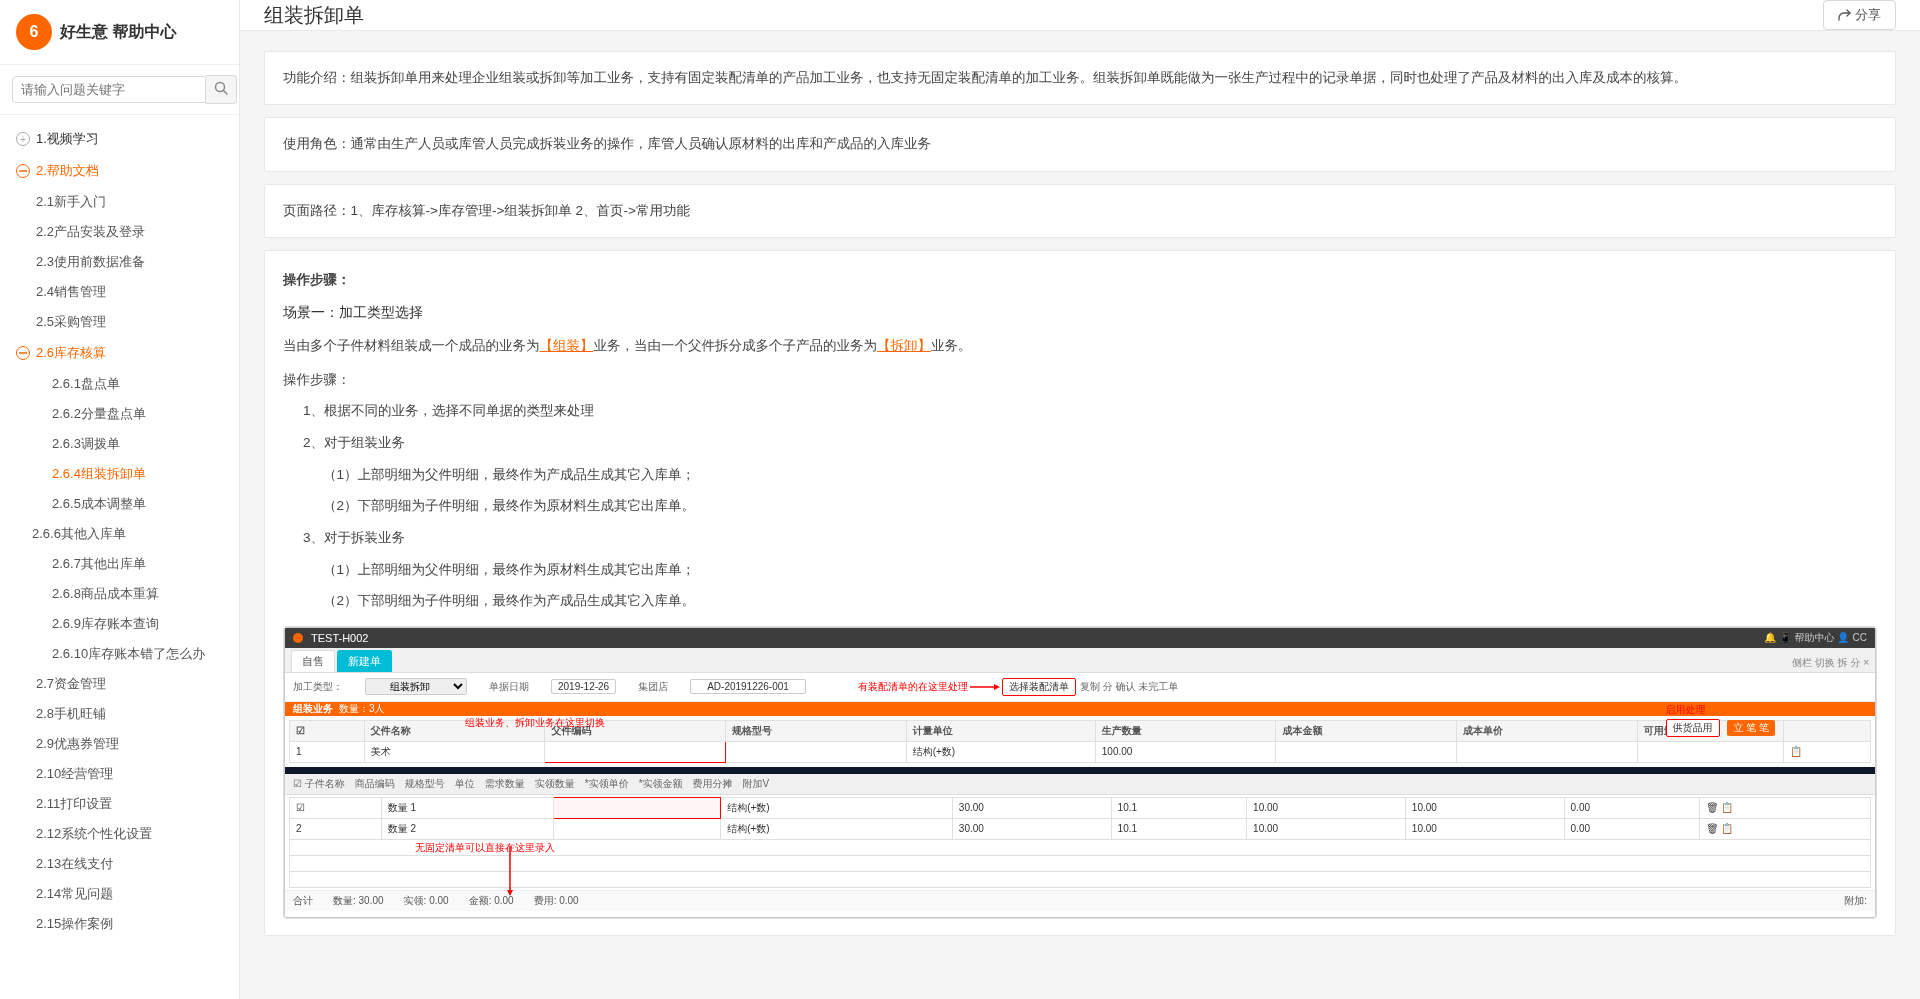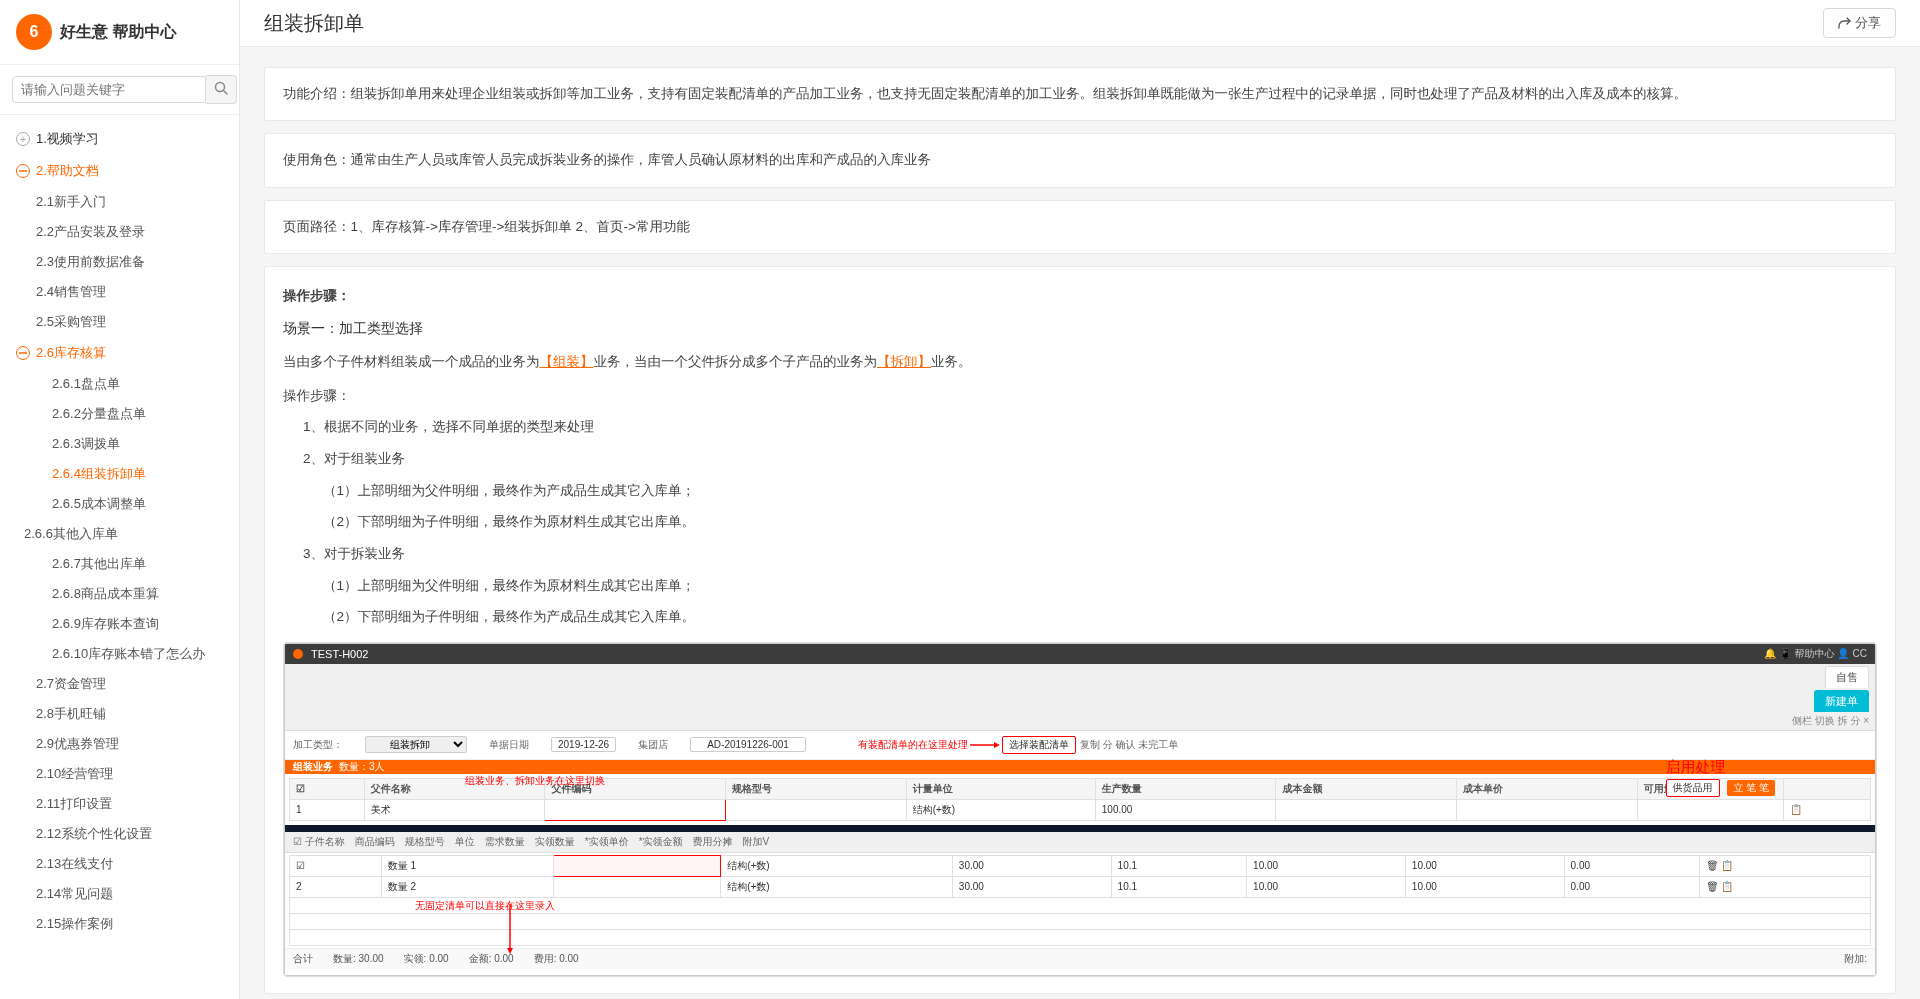--- a/index.html
+++ b/index.html
@@ -133,21 +133,21 @@
       flex: 1;
       background: #f5f5f5;
       overflow-y: auto;
       display: flex;
       flex-direction: column;
     }
 
     #top-bar {
       background: #fff;
       border-bottom: 1px solid #e8e8e8;
-      padding: 8px 24px;
+      padding: 0 24px;
       display: flex;
       align-items: center;
       justify-content: space-between;
     }
 
     .page-title {
       font-size: 20px;
       font-weight: 500;
       color: #333;
     }
@@ -304,21 +304,21 @@
           </svg>
       </span>
       <span style="color:#ff6600;">2.6库存核算</span>
     </div>
 
     <div class="nav-sub-item" style="padding-left:52px;">2.6.1盘点单</div>
     <div class="nav-sub-item" style="padding-left:52px;">2.6.2分量盘点单</div>
     <div class="nav-sub-item" style="padding-left:52px;">2.6.3调拨单</div>
     <div class="nav-sub-item active" style="padding-left:52px;">2.6.4组装拆卸单</div>
     <div class="nav-sub-item" style="padding-left:52px;">2.6.5成本调整单</div>
-    <div class="nav-sub-item" style="padding-left:24px;">2.6.6其他入库单</div>
+    <div class="nav-sub-item" style="padding-left:32px;">2.6.6其他入库单</div>
     <div class="nav-sub-item" style="padding-left:52px;">2.6.7其他出库单</div>
     <div class="nav-sub-item" style="padding-left:52px;">2.6.8商品成本重算</div>
     <div class="nav-sub-item" style="padding-left:52px;">2.6.9库存账本查询</div>
     <div class="nav-sub-item" style="padding-left:52px;">2.6.10库存账本错了怎么办</div>
 
     <div class="nav-sub-item">2.7资金管理</div>
     <div class="nav-sub-item">2.8手机旺铺</div>
     <div class="nav-sub-item">2.9优惠券管理</div>
     <div class="nav-sub-item">2.10经营管理</div>
     <div class="nav-sub-item">2.11打印设置</div>
@@ -379,21 +379,21 @@
           <div style="background:#e0e0e0; border-radius:2px; overflow:hidden; margin:0; border:1px solid #ccc; position:relative;">
 
             <div style="background:#3c3c3c; color:white; padding:3px 8px; font-size:11px; display:flex; align-items:center; gap:8px;">
               <div style="width:10px;height:10px;background:#ff6600;border-radius:50%;"></div>
               <span>TEST-H002</span>
               <div style="margin-left:auto; display:flex; gap:8px; align-items:center;">
                 <span style="font-size:10px; color:#ccc;">🔔 📱 帮助中心 👤 CC</span>
               </div>
             </div>
 
-            <div style="background:#f0f0f0; display:flex; align-items:flex-end; padding:2px 6px 0; gap:2px; border-bottom:1px solid #ddd;flex-direction:column;">
+            <div style="background:#f0f0f0; display:flex; align-items:flex-end; padding:2px 6px 0; gap:2px; border-bottom:1px solid #ddd;">
               <div style="background:#fff; border:1px solid #ddd; border-bottom:none; border-radius:3px 3px 0 0; padding:3px 10px; font-size:11px; color:#555;">自售</div>
               <div style="background:#00bcd4; border:1px solid #00bcd4; border-bottom:none; border-radius:3px 3px 0 0; padding:3px 10px; font-size:11px; color:#fff;">新建单</div>
               <div style="margin-left:auto; display:flex; align-items:center; gap:6px; padding-bottom:2px;">
                 <span style="font-size:10px; color:#888;">侧栏 切换 拆 分 ×</span>
               </div>
             </div>
 
             <div style="background:#fff; padding:5px 8px; display:flex; align-items:center; gap:22px; border-bottom:1px solid #eee; font-size:10px;">
               <span style="color:#666;">加工类型：</span>
               <select style="font-size:10px; border:1px solid #ccc; padding:1px 20px; border-radius:2px;"><option>组装拆卸</option></select>
@@ -413,21 +413,21 @@
               </div>
             </div>
 
             <div style="background:#ff6600; padding:0 8px; display:flex; align-items:flex-start; gap:6px; position:relative;">
               <span style="color:white; font-size:10px; font-weight:bold;">组装业务</span>
               <span style="color:white; font-size:10px;">数量：3人</span>
 
               <span style="color:red; font-size:10px; margin-left:20px; position:absolute; left:160px; top:14px; white-space:nowrap;">组装业务、拆卸业务在这里切换</span>
 
               <div style="position:absolute; right:100px; top:-2px;">
-                <span style="color:red; font-size:15px; white-space:nowrap;">启用处理</span>
+                <span style="color:red; font-size:10px; white-space:nowrap;">启用处理</span>
                 <br>
                 <div style="border:1.5px solid red; border-radius:2px; padding:1px 6px; font-size:10px; background:#fff; display:inline-block; margin-top:2px;">供货品用</div>
                 <button style="background:#ff6600; color:white; border:none; border-radius:2px; padding:1px 6px; font-size:10px; margin-left:4px;">立 笔 笔</button>
               </div>
             </div>
 
             <div style="padding:4px; background:#fff;">
               <table class="mock-table" style="width:100%;">
                 <thead>
                   <tr>

